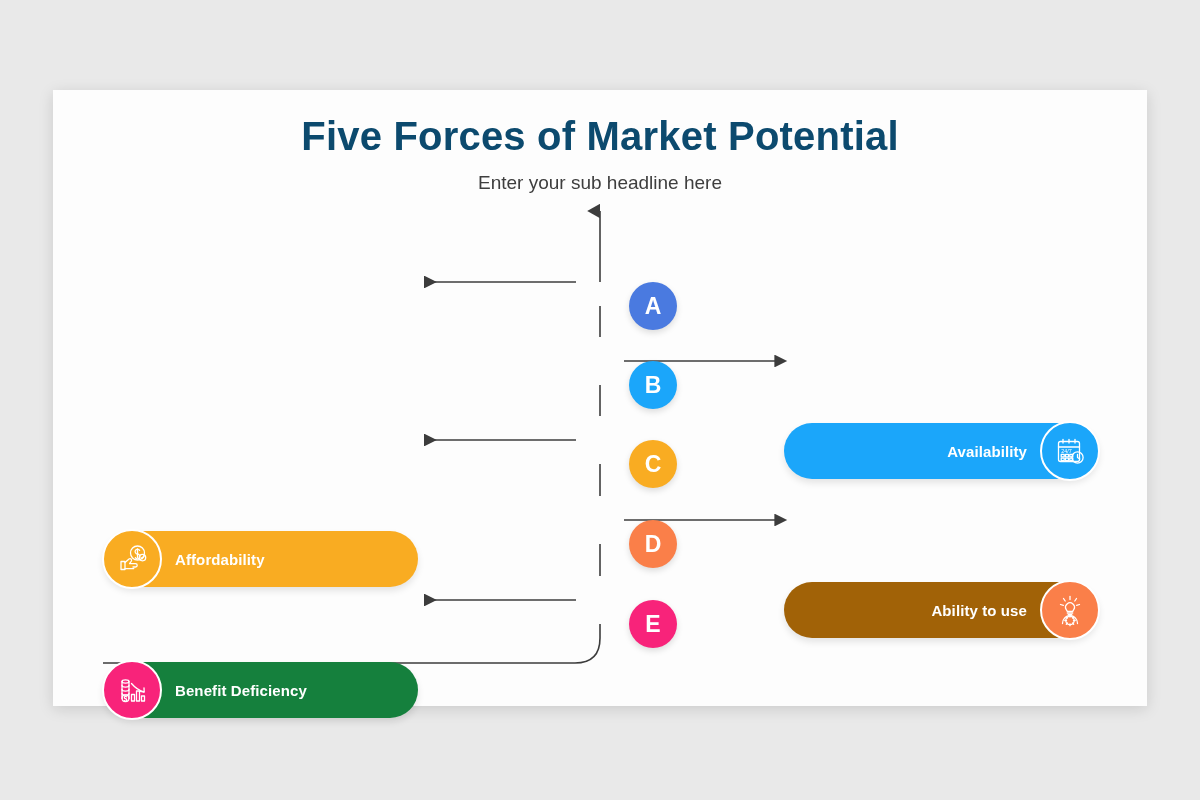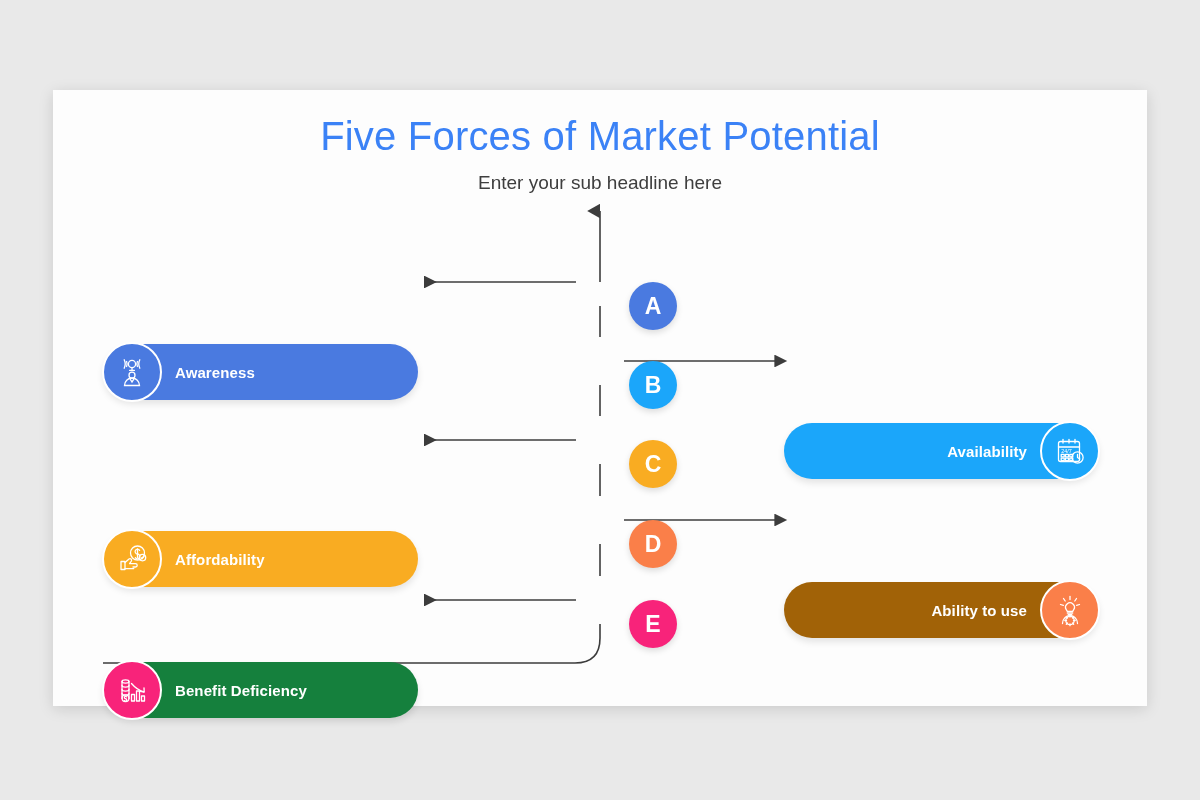--- a/index.html
+++ b/index.html
@@ -33,22 +33,22 @@
   }
 
   
   .title {
     position: absolute;
     left: 0;
     top: 24px;
     width: 100%;
     text-align: center;
     font-size: 40px;
-    font-weight: 400;
-    color: #3b82f6;
+    font-weight: 700;
+    color: #0c4a6e;
     letter-spacing: 0.2px;
     white-space: nowrap;
   }
   .subtitle {
     position: absolute;
     left: 0;
     top: 82px;
     width: 100%;
     text-align: center;
     font-size: 19px;
@@ -164,37 +164,20 @@
 
         <path d="M523,350 L371,350" stroke="#3c3c3c" stroke-width="1.6" fill="none" marker-end="url(#arrL)"></path>
 
         <path d="M571,430 L723,430" stroke="#3c3c3c" stroke-width="1.6" fill="none" marker-end="url(#arrR)"></path>
 
         <path d="M523,510 L371,510" stroke="#3c3c3c" stroke-width="1.6" fill="none" marker-end="url(#arrL)"></path>
 
         <path d="M547,534 L547,548 Q547,573 522,573 L50,573" stroke="#3c3c3c" stroke-width="1.6" fill="none"></path>
       </svg>
 
-      <div class="bar bar-left" style="top:254px;background:#4a7ae0;">
-        <span class="bar-label">Awareness</span>
-        <span class="badge badge-left" style="background:#4a7ae0;">
-          <svg width="34" height="34" viewBox="0 0 34 34" fill="none" stroke="#ffffff" stroke-width="1.3" stroke-linecap="round">
-            <circle cx="17" cy="9" r="3.6"></circle>
-            <path d="M17 12.6 L17 15"></path>
-            <path d="M14.6 15.4 L19.4 15.4"></path>
-            <path d="M11.6 6.5 a6.5 6.5 0 0 1 0 5"></path>
-            <path d="M9.2 4.8 a9.5 9.5 0 0 1 0 8.4"></path>
-            <path d="M22.4 6.5 a6.5 6.5 0 0 0 0 5"></path>
-            <path d="M24.8 4.8 a9.5 9.5 0 0 0 0 8.4"></path>
-            <circle cx="17" cy="20.2" r="3"></circle>
-            <path d="M9.5 30.5 a7.5 7.5 0 0 1 15 0 z"></path>
-            <path d="M14.6 23.2 L17 27 L19.4 23.2"></path>
-          </svg>
-        </span>
-      </div>
 
       <div class="bar bar-left" style="top:413px;background:#f9ac22;margin-top:28px;">
         <span class="bar-label">Affordability</span>
         <span class="badge badge-left" style="background:#f9ac22;">
           <svg width="34" height="34" viewBox="0 0 34 34" fill="none" stroke="#ffffff" stroke-width="1.3" stroke-linecap="round" stroke-linejoin="round">
             <circle cx="22.5" cy="11" r="7"></circle>
             <path d="M24.6 8.4 a2.4 2.4 0 1 0 -2.1 3.6 a2.4 2.4 0 1 1 -2.1 3.6"></path>
             <path d="M22.5 7 L22.5 15.4"></path>
             <circle cx="27.5" cy="15.6" r="3.2"></circle>
             <path d="M26.1 15.6 L27.2 16.7 L29 14.6"></path>

